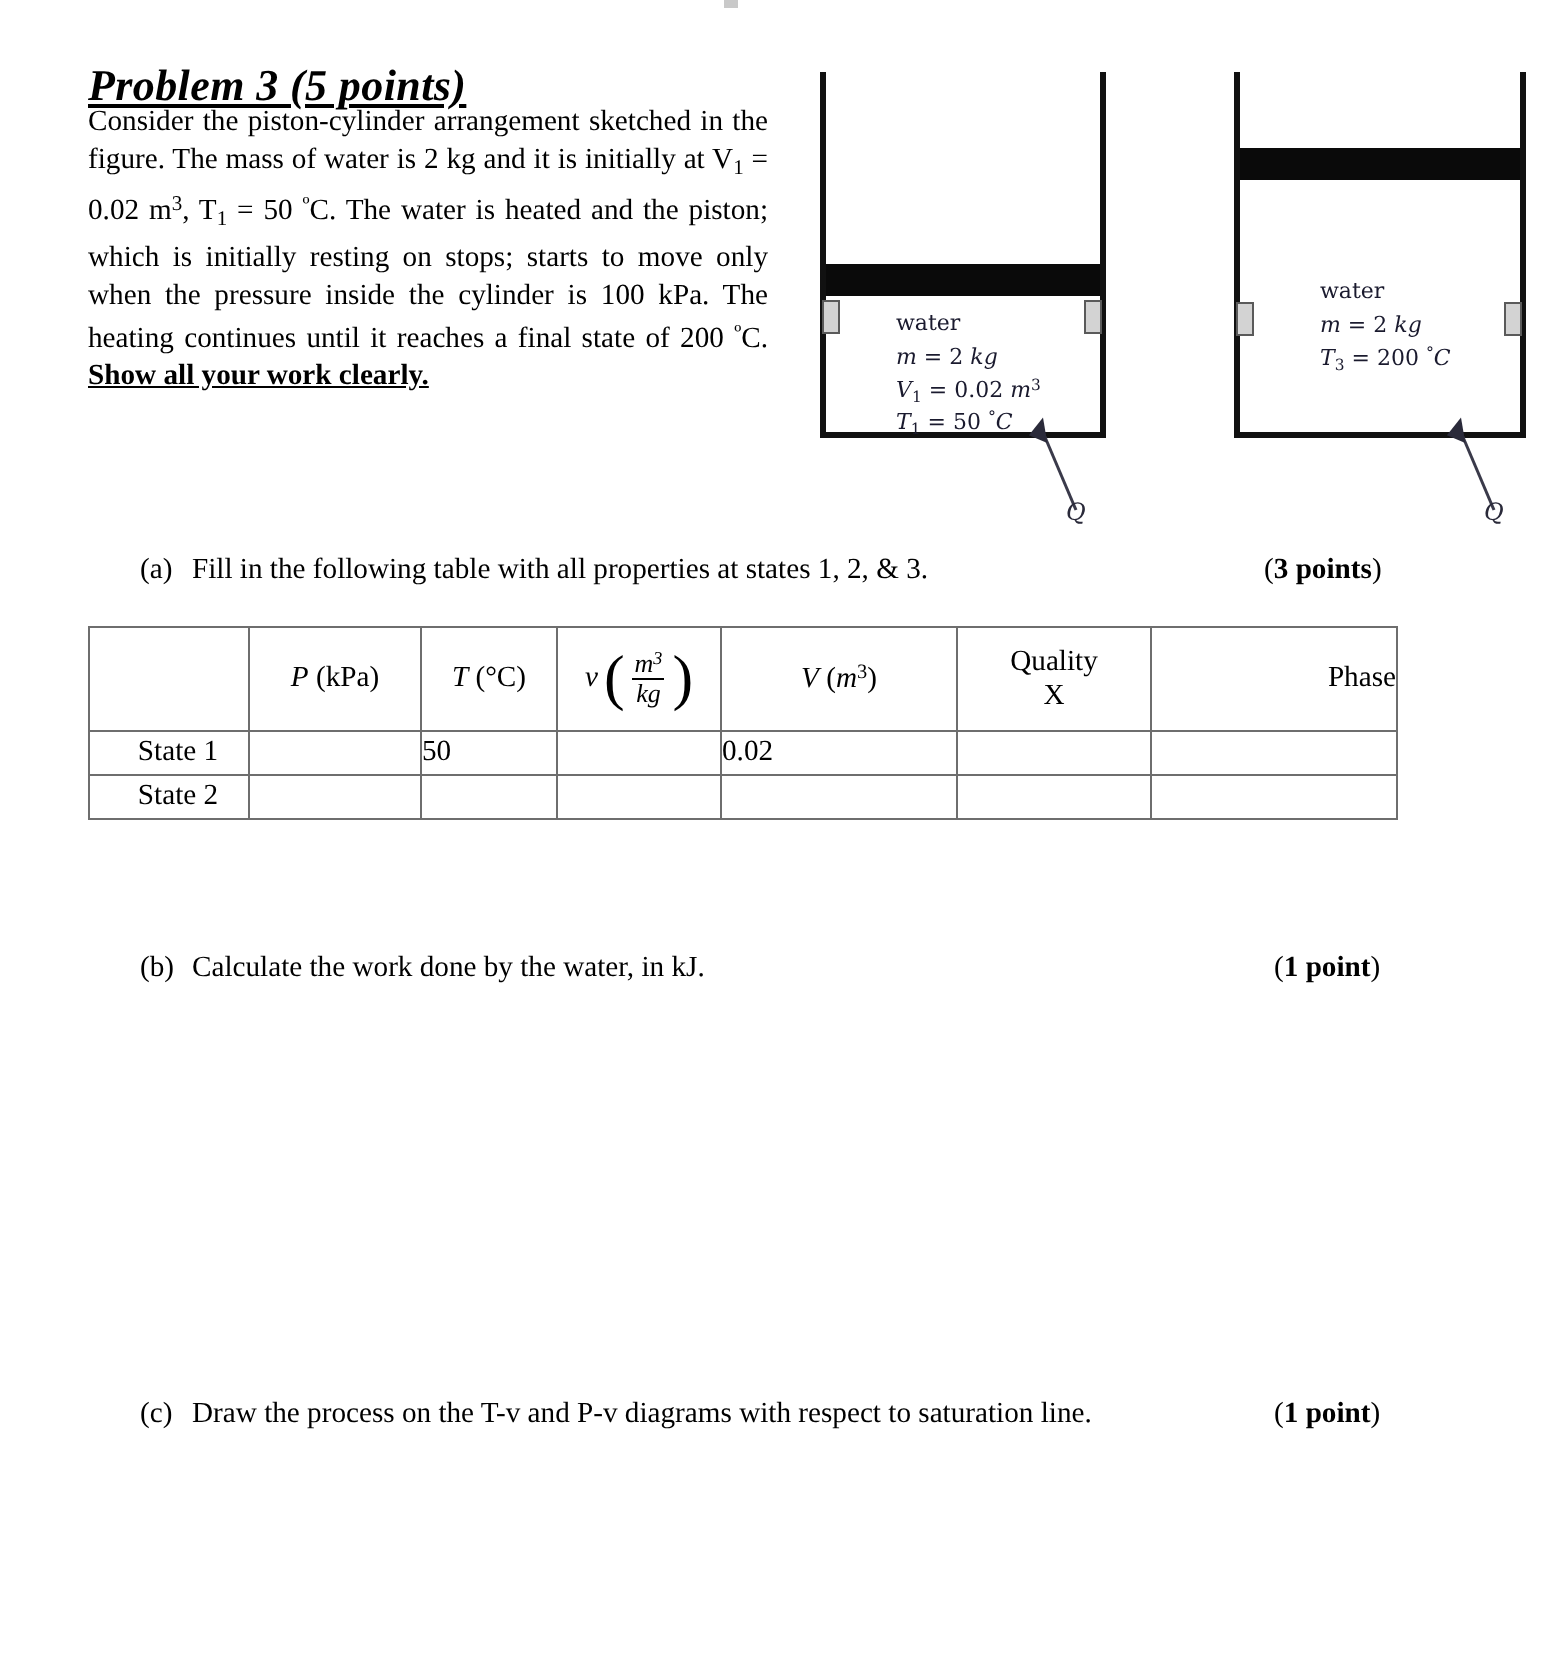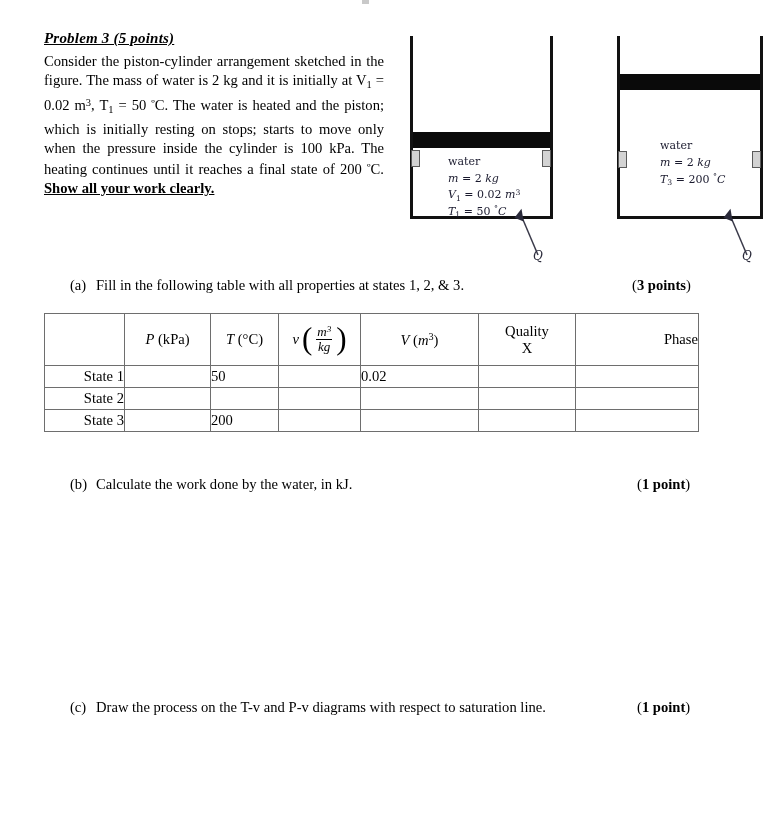--- a/index.html
+++ b/index.html
@@ -14,21 +14,21 @@
     font-family: "Liberation Serif", "DejaVu Serif", serif;
     color: #000000;
     overflow: hidden;
   }
 
   
   #problem-title {
     position: absolute;
     left: 44px;
     top: 30px;
-    font-size: 15px;
+    font-size: 22px;
     font-weight: bold;
     font-style: italic;
     text-decoration: underline;
     letter-spacing: 0.2px;
     white-space: nowrap;
   }
 
   
   #problem-body {
     position: absolute;
@@ -125,21 +125,21 @@
   #properties-table td, #properties-table th {
     border: 1.3px solid #6e6e6e;
     padding: 0;
     font-weight: normal;
     vertical-align: middle;
     height: 22px;
     box-sizing: border-box;
   }
   #properties-table thead th { height: 52px; }
   #properties-table .state-cell {
-    text-align: right;
+    text-align: center;
     padding-left: 9px;
   }
   #properties-table .phase-head {
     text-align: right;
     padding-left: 8px;
   }
   .hdr-italic { font-style: italic; }
   .hdr-sup { font-size: 0.70em; vertical-align: 0.45em; }
   .two-line { line-height: 1.12; }
 
@@ -304,29 +304,20 @@
     </tr>
     <tr>
       <td class="state-cell">State 2</td>
       <td></td>
       <td></td>
       <td></td>
       <td></td>
       <td></td>
       <td></td>
     </tr>
-    <tr>
-      <td class="state-cell">State 3</td>
-      <td></td>
-      <td>200</td>
-      <td></td>
-      <td></td>
-      <td></td>
-      <td></td>
-    </tr>
   </tbody>
 </table>
 
 <div class="part-line" style="left:70px; top:476px; width:560px;">
   <span class="part-letter">(b)</span>
   <span>Calculate the work done by the water, in kJ.</span>
 </div>
 <div class="part-points" style="left:637px; top:476px;">
   <span>(</span><b>1 point</b><span>)</span>
 </div>

